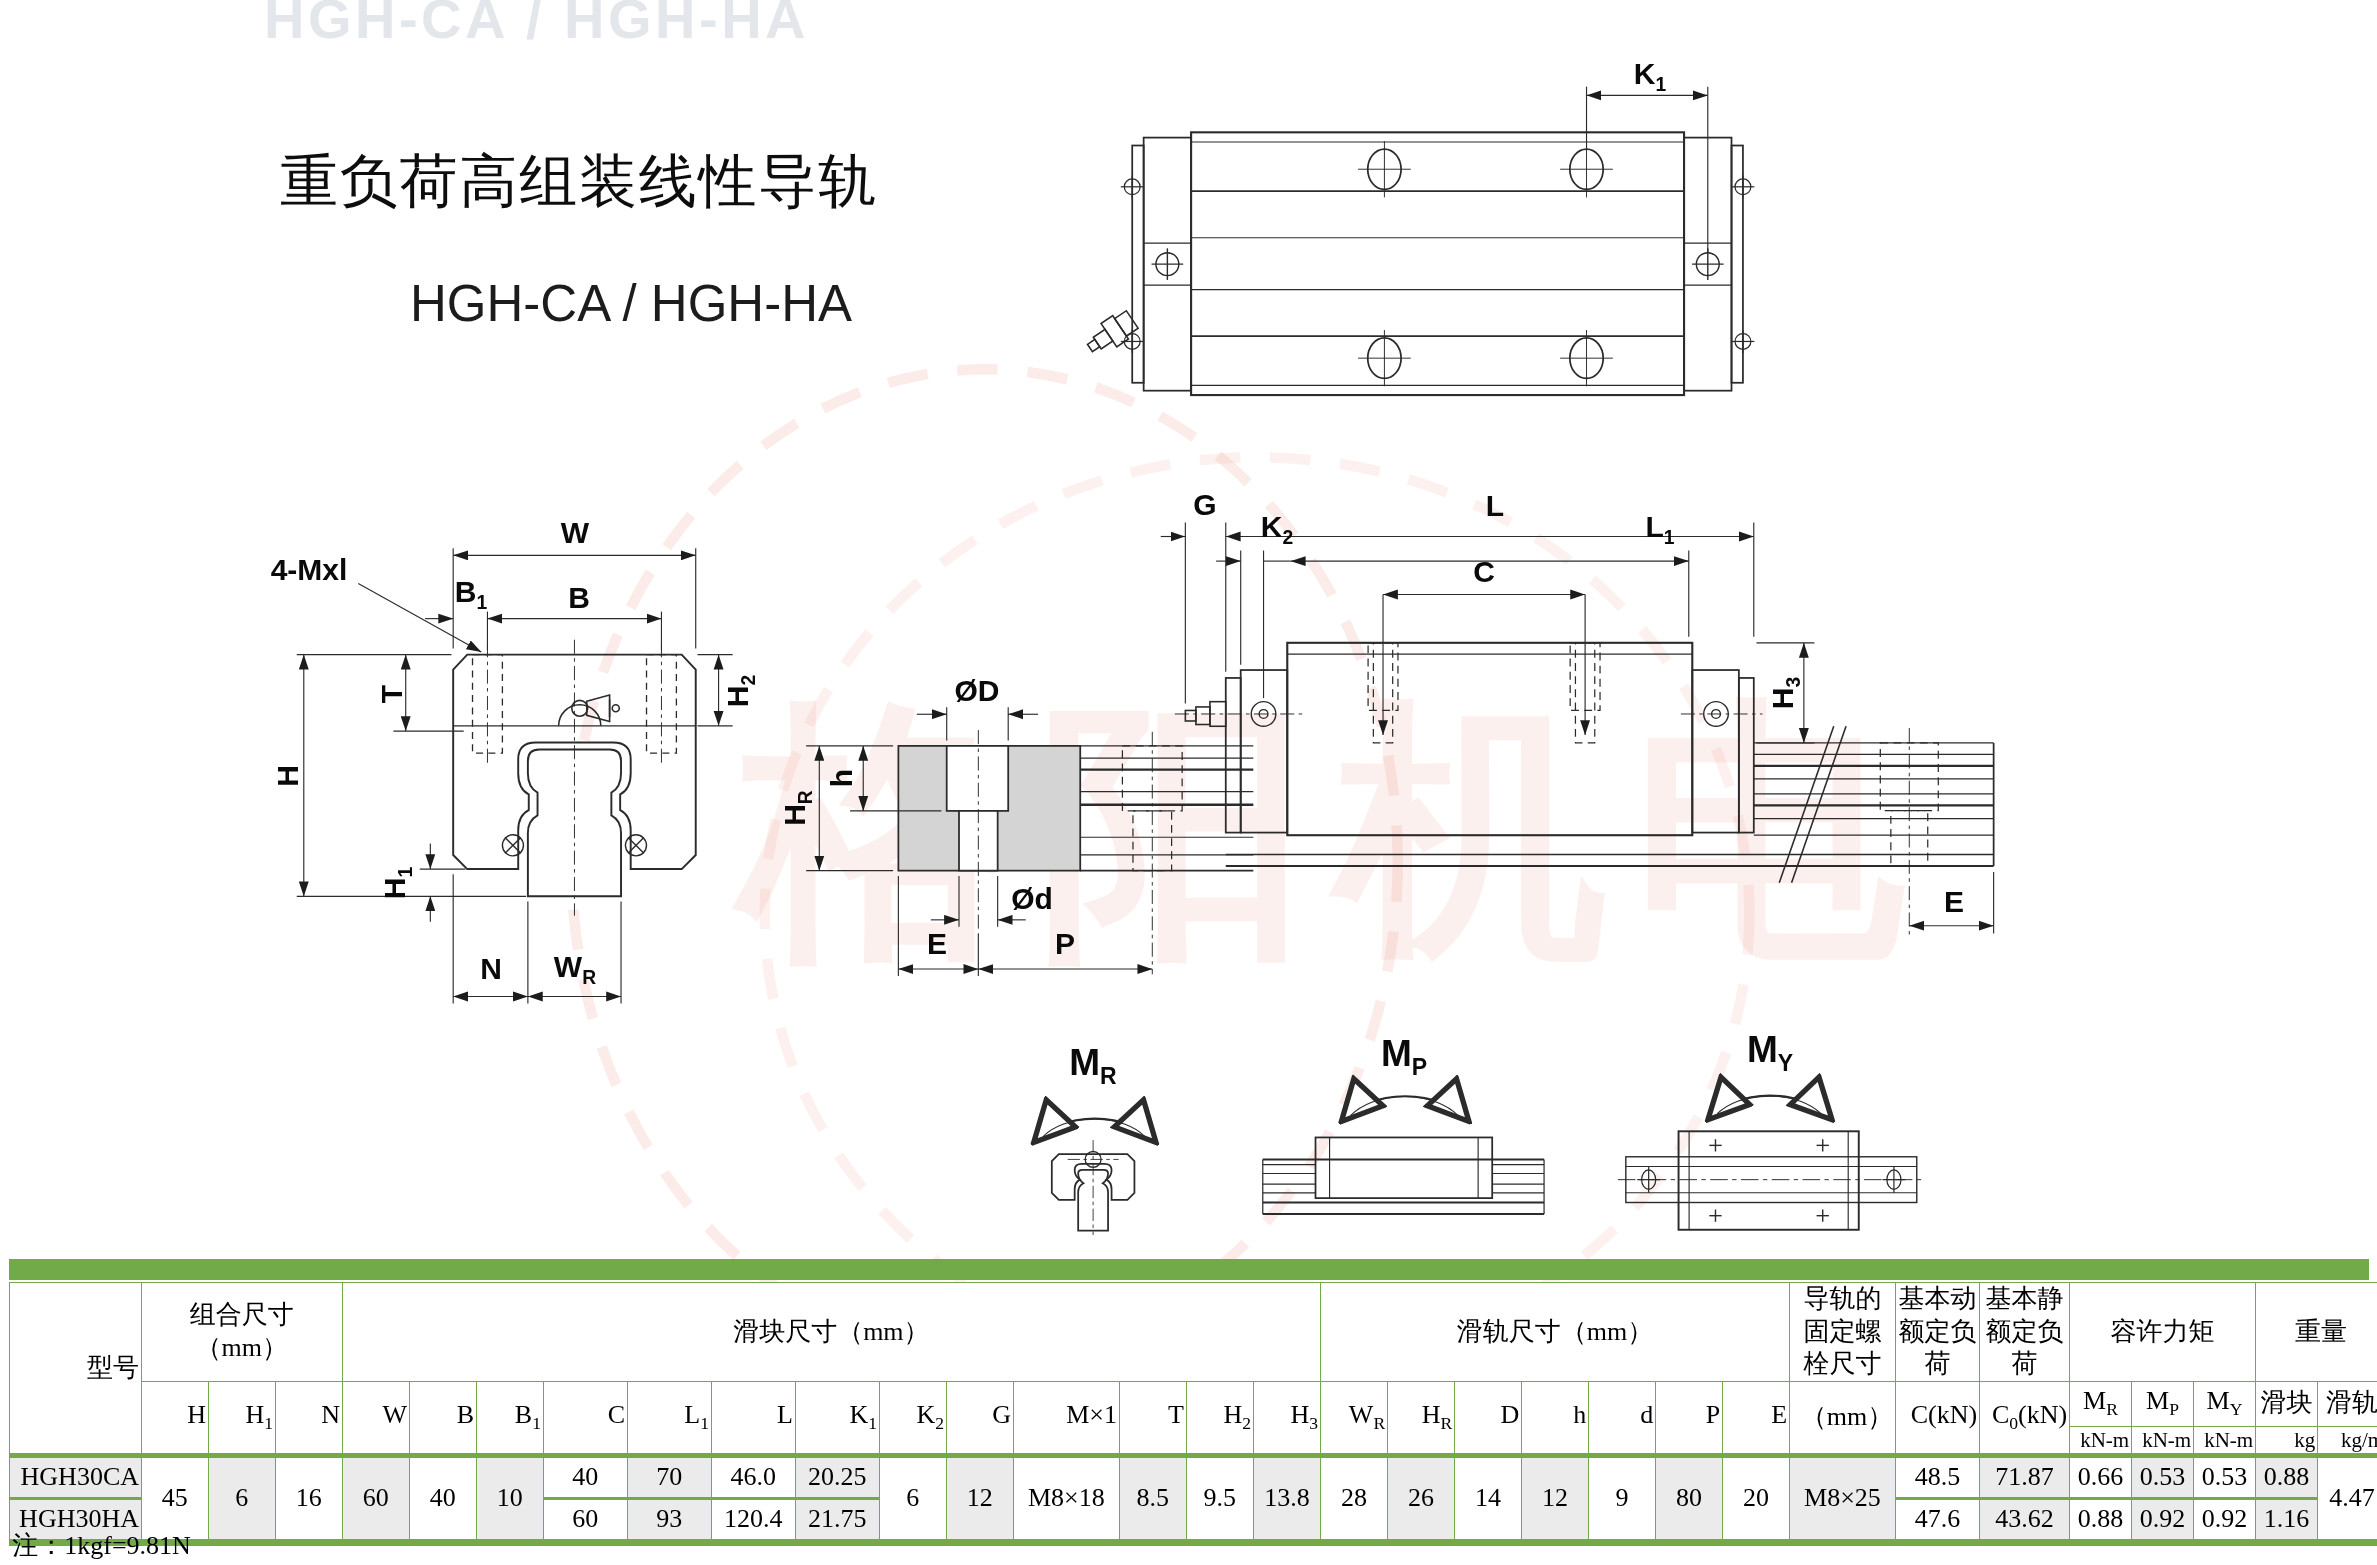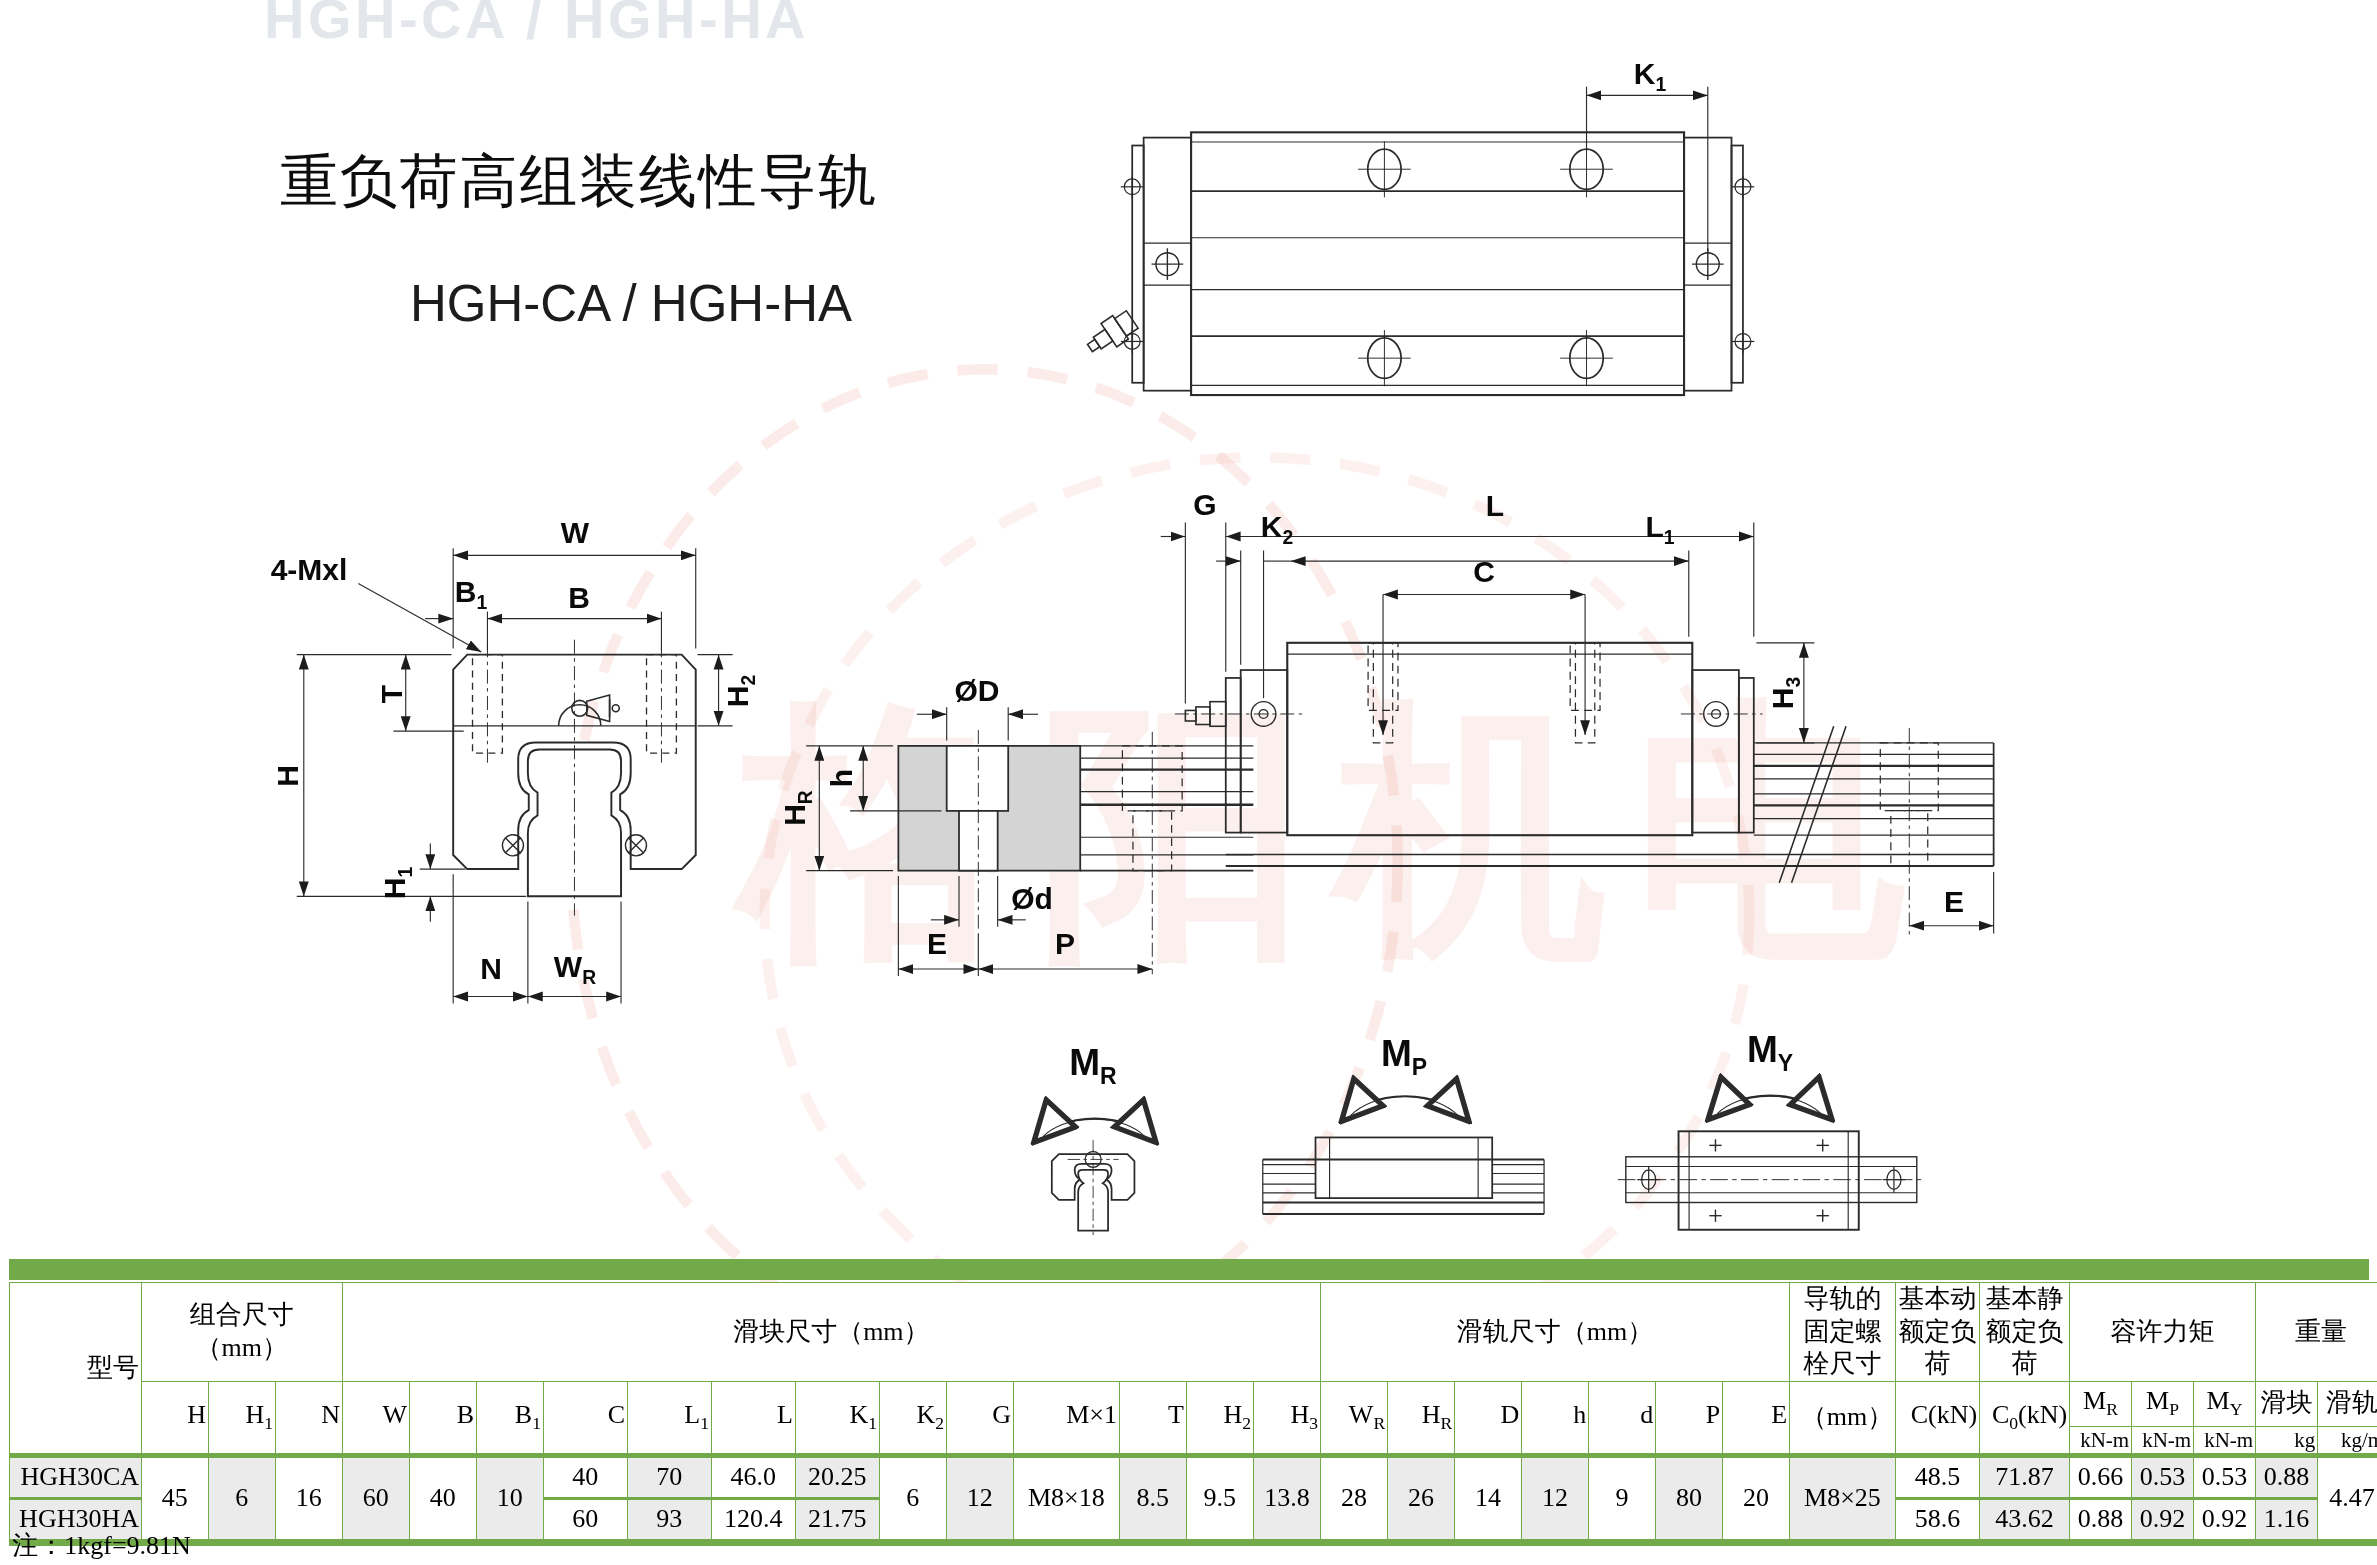--- a/index.html
+++ b/index.html
@@ -553,21 +553,21 @@
       <td class="dv">0.53</td>
       <td class="g dv">0.88</td>
       <td rowspan="2" class="end">4.47</td>
     </tr>
     <tr class="d2">
       <td class="g model">HGH30HA</td>
       <td>60</td>
       <td class="g">93</td>
       <td>120.4</td>
       <td class="g">21.75</td>
-      <td>58.6</td>
+      <td>47.6</td>
       <td class="g">43.62</td>
       <td>0.88</td>
       <td class="g">0.92</td>
       <td>0.92</td>
       <td class="g">1.16</td>
     </tr>
   </tbody>
     </table>
 
   <div class="note">注：1kgf=9.81N</div>

